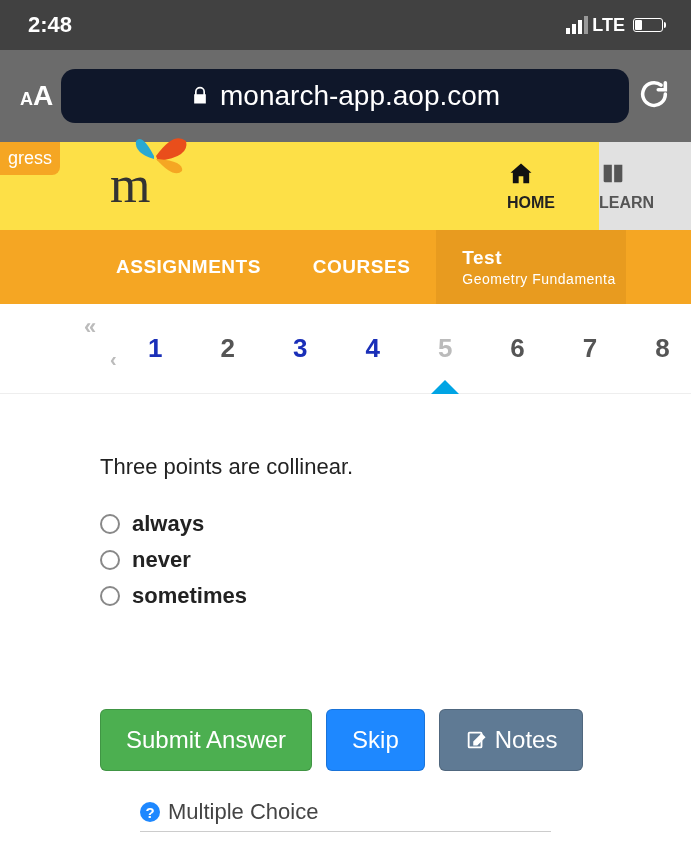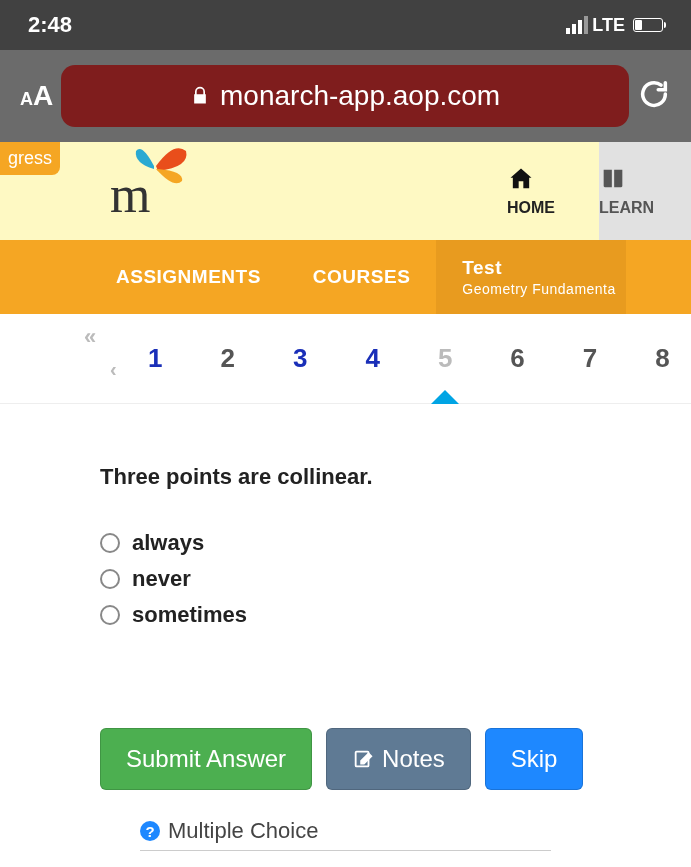--- a/index.html
+++ b/index.html
@@ -9,27 +9,27 @@
   .status-right { display: flex; align-items: center; gap: 4px; font-size: 18px; }
   .signal-bars { display: inline-flex; align-items: flex-end; gap: 2px; }
   .signal-bars span { width: 4px; background: #fff; display: inline-block; }
   .signal-bars span.dim { background: #999; }
   .bar1 { height: 6px; } .bar2 { height: 10px; } .bar3 { height: 14px; } .bar4 { height: 18px; }
   .battery { width: 30px; height: 14px; border: 1.5px solid #fff; border-radius: 3px; position: relative; margin-left: 4px; }
   .battery::after { content: ""; position: absolute; right: -4px; top: 3px; width: 2px; height: 6px; background: #fff; border-radius: 0 2px 2px 0; }
   .battery-fill { position: absolute; left: 1px; top: 1px; bottom: 1px; width: 25%; background: #fff; border-radius: 1px; }
   
   .browser-bar { height: 92px; background: #6b6b6b; display: flex; align-items: center; padding: 12px 20px; gap: 8px; }
-  .url-pill { flex: 1; background: #7f1d1d; border-radius: 14px; height: 62px; display: flex; align-items: center; justify-content: center; gap: 10px; color: #fff; font-size: 28px; font-weight: 500; }
+  .url-pill { flex: 1; background: #0f172a; border-radius: 14px; height: 54px; display: flex; align-items: center; justify-content: center; gap: 10px; color: #fff; font-size: 28px; font-weight: 500; }
   .aa { color: #fff; font-weight: 700; }
   .aa .small { font-size: 18px; }
   .aa .big { font-size: 28px; }
   .reload-icon svg { width: 34px; height: 34px; stroke: #fff; fill: none; }
   
-  .app-top { display: flex; height: 98px; background: #fef9c3; position: relative; }
+  .app-top { display: flex; height: 88px; background: #fde047; position: relative; }
   .progress-tag { position: absolute; left: 0; top: 0; background: #f5a623; color: #fff; font-size: 18px; padding: 6px 8px; border-radius: 0 0 8px 0; }
   .logo-box { flex: 0 0 auto; padding-left: 110px; display: flex; align-items: flex-end; padding-bottom: 16px; }
   .logo-m { font-size: 52px; font-weight: 400; color: #333; font-family: Georgia, serif; position: relative; }
   .butterfly { position: absolute; top: -24px; right: -40px; }
   .spacer { flex: 1; }
   .nav-tab { width: 92px; display: flex; flex-direction: column; align-items: flex-start; justify-content: center; gap: 6px; font-size: 16px; font-weight: 700; color: #222; cursor: pointer; }
   .nav-tab.learn { background: #e1e1e1; color: #555; }
   .nav-tab svg { width: 28px; height: 28px; }
   
   .subnav { background: #f5a623; height: 74px; display: flex; align-items: flex-start; color: #fff; font-weight: 700; letter-spacing: .5px; }
@@ -40,21 +40,21 @@
   
   .qnav { position: relative; height: 90px; display: flex; align-items: center; padding-left: 140px; gap: 42px; font-size: 26px; font-weight: 700; color: #555; border-bottom: 1px solid #eee; }
   .qnav .double-chev { position: absolute; left: 84px; top: 10px; color: #bbb; font-size: 22px; }
   .qnav .single-chev { position: absolute; left: 110px; top: 44px; color: #bbb; font-size: 20px; }
   .qnum { cursor: pointer; position: relative; padding: 6px 8px; }
   .qnum.done { color: #1a2fb8; }
   .qnum.current { color: #bbb; }
   .qnum.current::after { content: ""; position: absolute; left: 50%; transform: translateX(-50%); bottom: -24px; width: 0; height: 0; border-left: 14px solid transparent; border-right: 14px solid transparent; border-bottom: 14px solid #00a4e4; }
   
   .question-area { padding: 60px 100px 0 100px; }
-  .stem { font-size: 22px; font-weight: 700; color: #222; margin-bottom: 40px; }
+  .stem { font-size: 22px; font-weight: 400; color: #222; margin-bottom: 31px; }
   .choice { display: flex; align-items: center; gap: 12px; font-size: 22px; font-weight: 600; color: #222; margin-bottom: 10px; cursor: pointer; }
   .radio { width: 20px; height: 20px; border: 2px solid #888; border-radius: 50%; flex-shrink: 0; }
   
   .btn-row { display: flex; gap: 14px; padding: 90px 100px 0 100px; }
   .btn { border: none; border-radius: 6px; height: 62px; padding: 0 26px; font-size: 24px; font-weight: 500; color: #fff; cursor: pointer; display: flex; align-items: center; gap: 8px; box-shadow: inset 0 0 0 1px rgba(0,0,0,.15); }
   .btn.green { background: #4caf50; }
   .btn.blue { background: #1e88ff; }
   .btn.slate { background: #5f7a94; }
   
   .mc-label { margin: 28px 140px 0 140px; border-bottom: 1px solid #ccc; padding-bottom: 6px; font-size: 22px; color: #444; display: flex; align-items: center; gap: 8px; }
@@ -155,26 +155,26 @@
     <span>never</span>
   </div>
   <div class="choice">
     <span class="radio"></span>
     <span>sometimes</span>
   </div>
 </div>
 
 <div class="btn-row">
   <button class="btn green">Submit Answer</button>
+  <button class="btn blue">Skip</button>
   <button class="btn slate">
     <svg width="22" height="22" viewBox="0 0 24 24" fill="none" stroke="#fff" stroke-width="2">
         <rect x="4" y="4" width="14" height="16" rx="1"></rect>
         <path d="M18 6l3 3-8 8H10v-3z" fill="#fff"></path>
       </svg>
     <span>Notes</span>
   </button>
-  <button class="btn blue">Skip</button>
 </div>
 
 <div class="mc-label">
   <span class="help-icon">?</span>
   <span>Multiple Choice</span>
 </div>
 
 </body></html>

